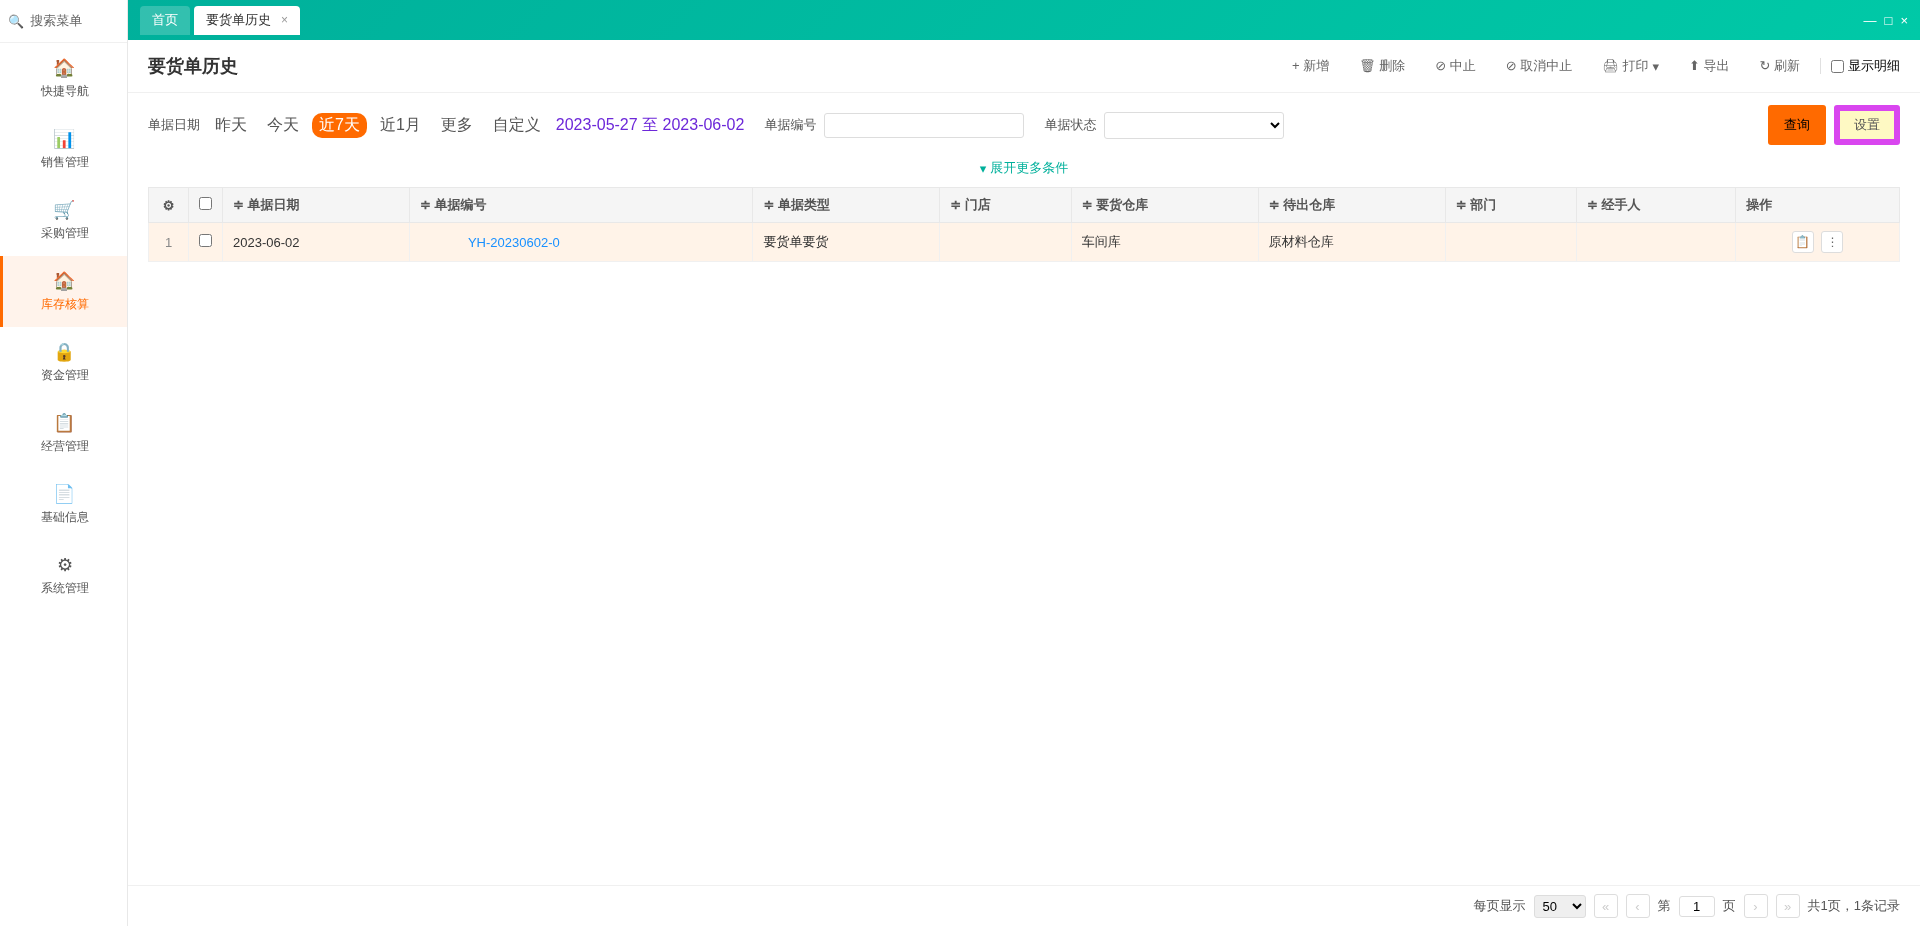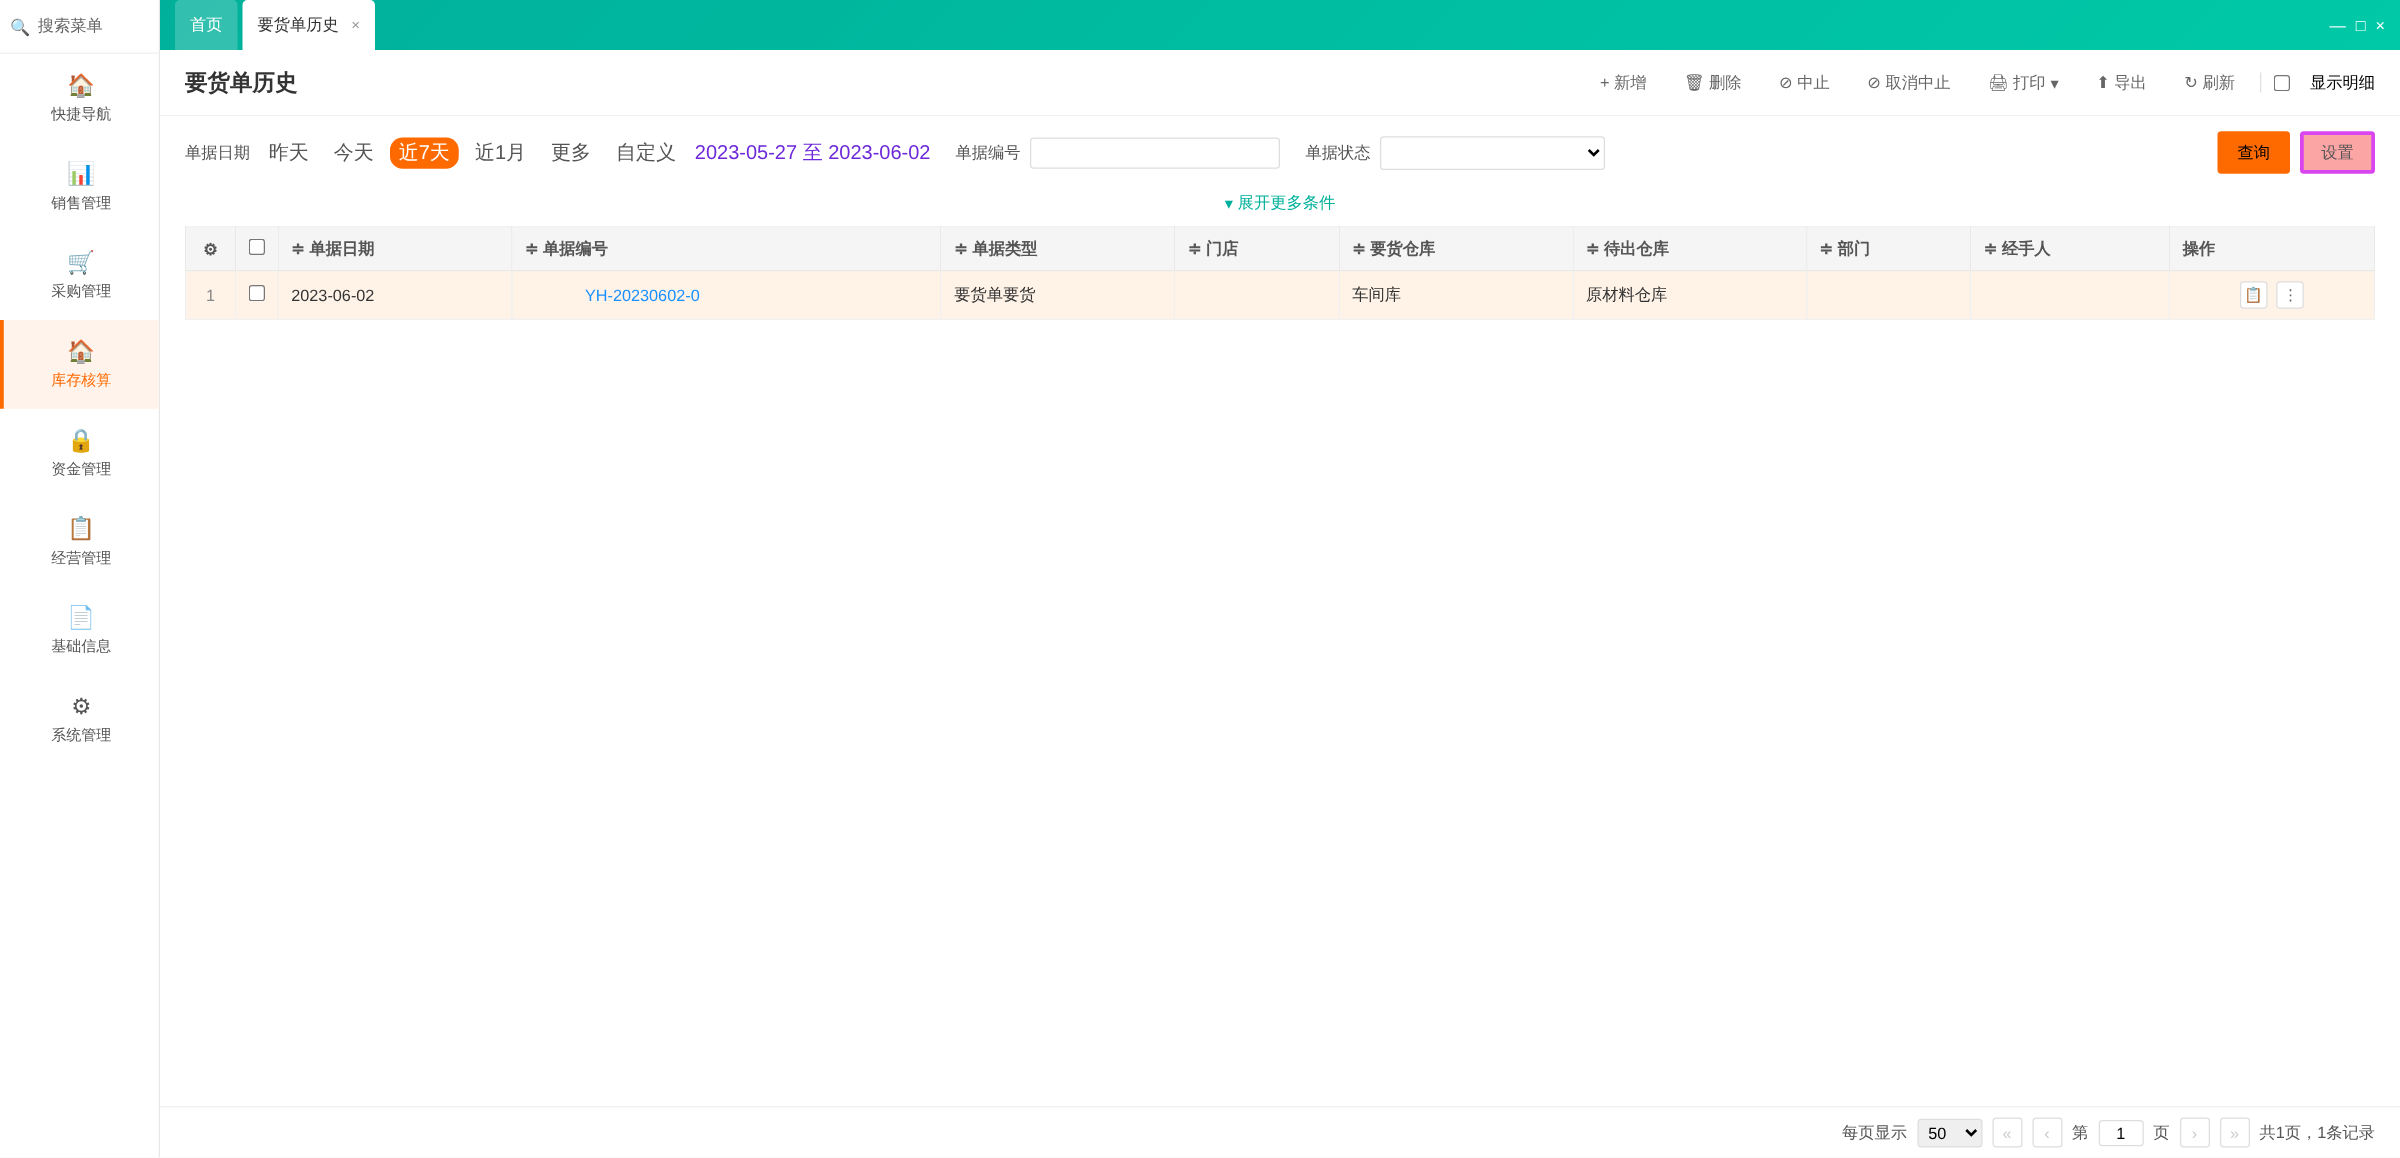--- a/index.html
+++ b/index.html
@@ -52,21 +52,21 @@
     
     .topbar {
       height: 40px;
       background: linear-gradient(135deg, #00b09b, #00c9a7);
       display: flex;
       align-items: center;
       padding: 0 12px;
       gap: 4px;
     }
     .tab {
-      height: 40px;
+      height: 29px;
       padding: 0 12px;
       border-radius: 4px 4px 0 0;
       display: flex;
       align-items: center;
       gap: 6px;
       cursor: pointer;
       color: #fff;
       font-size: 13px;
     }
     .tab.home { background: rgba(255,255,255,0.2); }
@@ -122,22 +122,22 @@
       background: none;
       color: #555;
     }
     .btn-primary {
       background: #ff6a00;
       color: #000000;
       border-radius: 3px;
       padding: 6px 16px;
     }
     .btn-secondary {
-      background: #fca5a5;
-      border: 3px solid #d946ef;
+      background: #fef9c3;
+      border: 6px solid #d946ef;
       color: #555;
       border-radius: 3px;
       padding: 5px 14px;
     }
     .btn-icon { color: #666; font-size: 13px; }
     .divider-v { width: 1px; height: 16px; background: #e0e0e0; }
 
     
     .filter-area {
       padding: 12px 20px 0;
@@ -375,21 +375,21 @@
         <button class="btn btn-icon">🗑 删除</button>
         <button class="btn btn-icon">⊘ 中止</button>
         <button class="btn btn-icon">⊘ 取消中止</button>
         <button class="btn btn-icon">
           <span>🖨 打印</span>
           <span>▾</span>
         </button>
         <button class="btn btn-icon">⬆ 导出</button>
         <button class="btn btn-icon">↻ 刷新</button>
         <div class="divider-v"></div>
-        <label style="display:flex;align-items:center;gap:16px;cursor:pointer;">
+        <label style="display:flex;align-items:center;gap:4px;cursor:pointer;">
           <input type="checkbox" style="">
           <span>显示明细</span>
         </label>
       </div>
     </div>
 
     <div class="filter-area">
       <div class="filter-row">
         <div class="filter-group">
           <span class="filter-label">单据日期</span>

